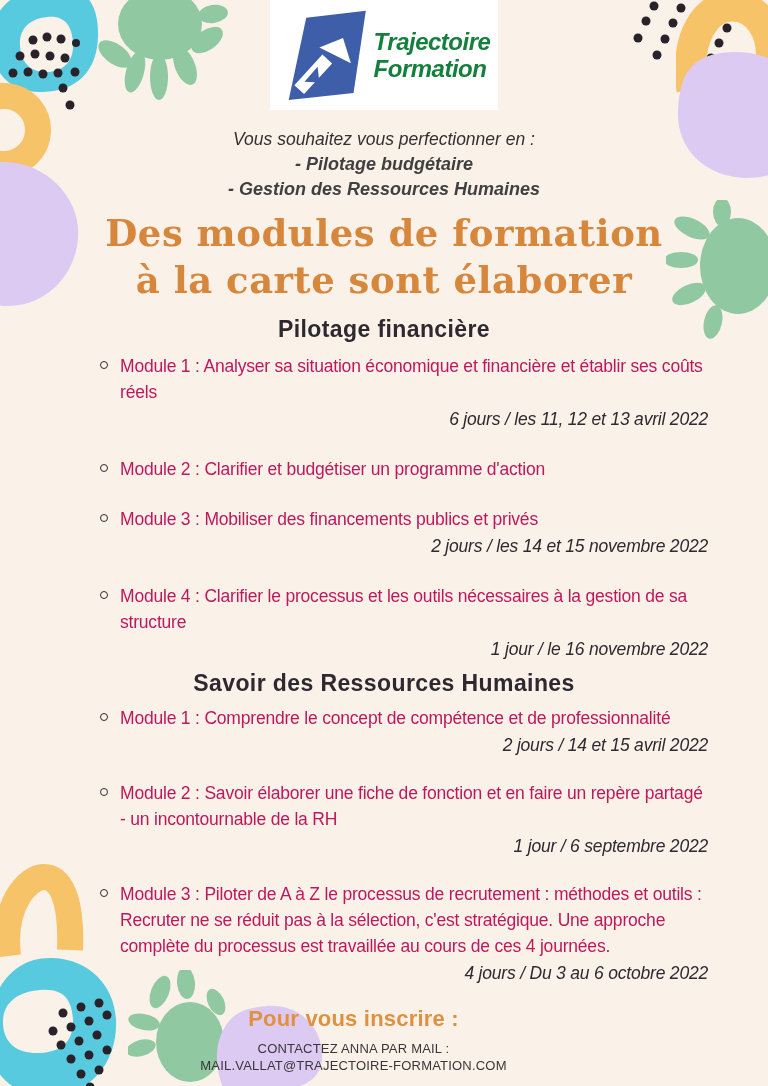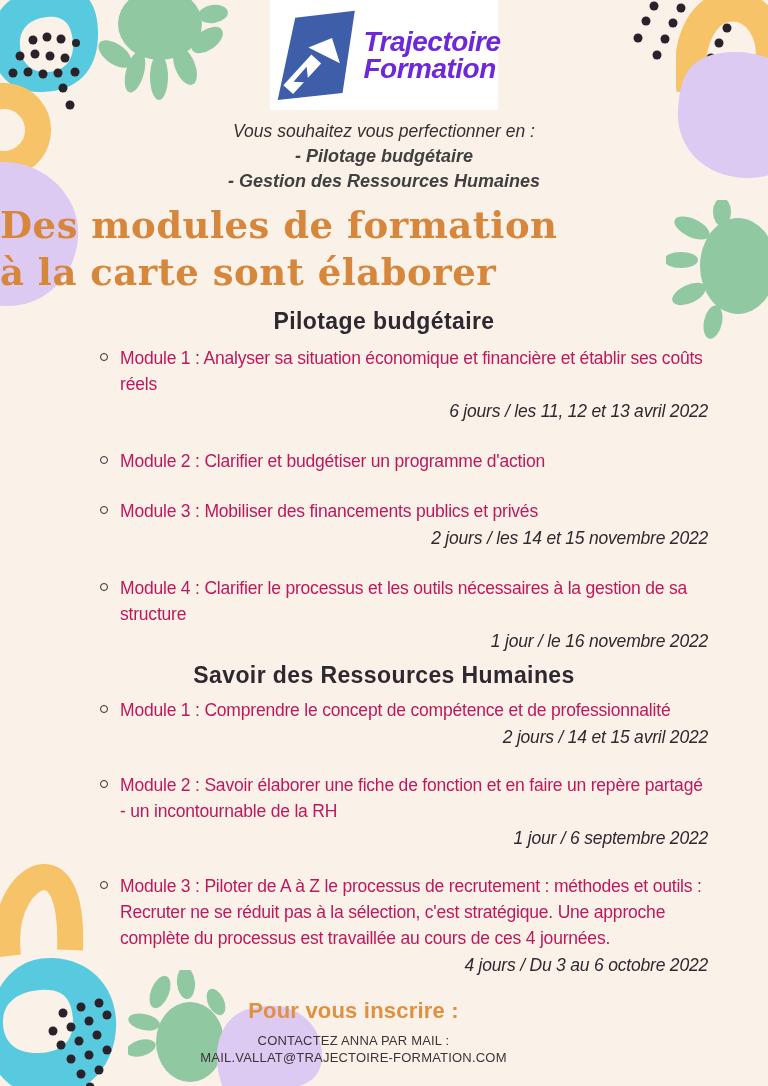--- a/index.html
+++ b/index.html
@@ -16,34 +16,34 @@
   .content{position:relative;z-index:1;width:100%;height:100%;}
 
   
   .logo-box{
     width:228px;height:110px;margin:0 auto;
     background:#FFFFFF;
     display:flex;align-items:center;justify-content:center;gap:8px;
   }
   .logo-mark{width:88px;height:92px;flex:0 0 auto;}
   .logo-text{
-    font-style:italic;font-weight:600;font-size:28px;line-height:27px;
-    color:#6d28d9;letter-spacing:-0.5px;
+    font-style:italic;font-weight:600;font-size:24px;line-height:27px;
+    color:#15803d;letter-spacing:-0.5px;
   }
   .logo-text span{display:block;}
 
   
-  .intro{margin-top:9px;text-align:center;line-height:25px;}
+  .intro{margin-top:17px;text-align:center;line-height:25px;}
   .intro p{margin:0;}
   .intro-lead{font-style:italic;font-size:17.5px;color:#35302F;}
   .intro-item{font-style:italic;font-weight:bold;font-size:18px;color:#404040;}
 
   
   .title{
-    margin:8px 0 0 0;text-align:left;
+    margin:8px 0 0 0;text-align:center;
     font-family:"DejaVu Serif",serif;
     font-weight:bold;font-size:37px;line-height:47px;
     color:#D6873C;letter-spacing:0.5px;
   }
 
   
   .section-heading{
     margin:12px 0 0 0;text-align:center;
     font-size:23px;font-weight:bold;letter-spacing:0.4px;color:#2E2930;
   }
@@ -211,21 +211,21 @@
       <p class="intro-lead">Vous souhaitez vous perfectionner en :</p>
       <p class="intro-item">- Pilotage budgétaire</p>
       <p class="intro-item">- Gestion des Ressources Humaines</p>
     </div>
 
     <h1 class="title">
       <span>Des modules de formation</span><br>
       <span>à la carte sont élaborer</span>
     </h1>
 
-    <h2 class="section-heading">Pilotage budgétaire</h2>
+    <h2 class="section-heading">Pilotage financière</h2>
     <ul class="module-list">
       <li class="module">
         <span class="bullet"></span>
         <p class="module-text">Module 1 : Analyser sa situation économique et financière et établir ses coûts réels</p>
         <p class="module-date">6 jours / les 11, 12 et 13 avril 2022</p>
       </li>
       <li class="module">
         <span class="bullet"></span>
         <p class="module-text">Module 2 : Clarifier et budgétiser un programme d'action</p>
       </li>

